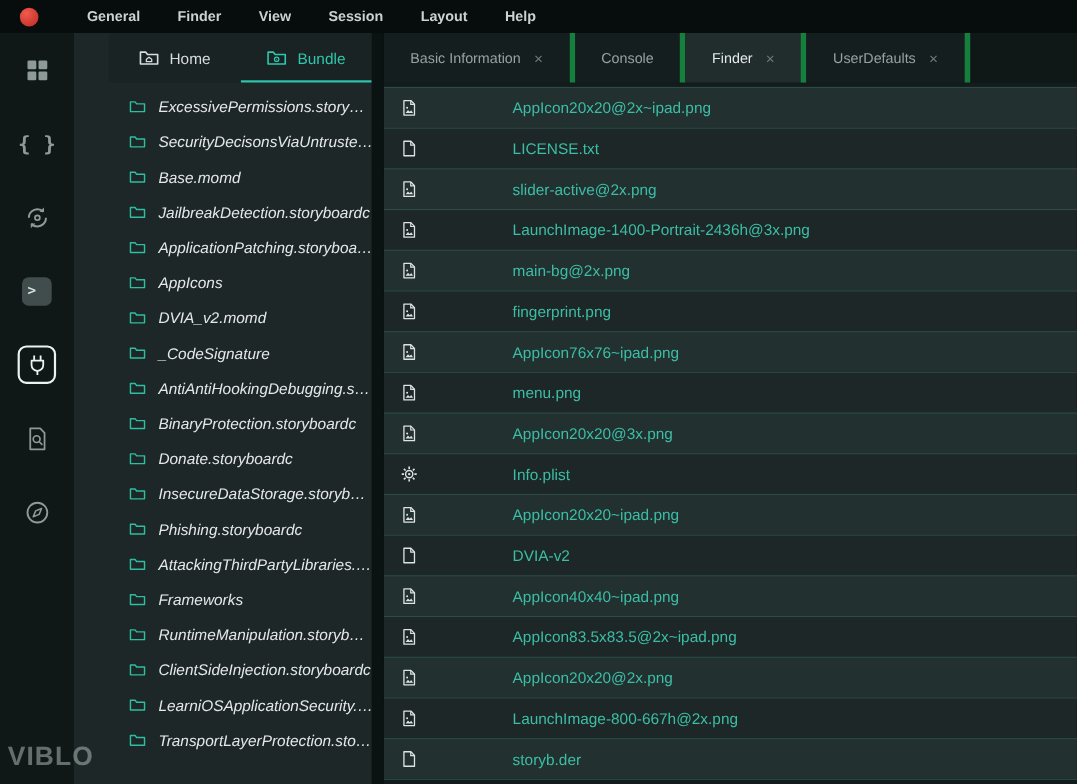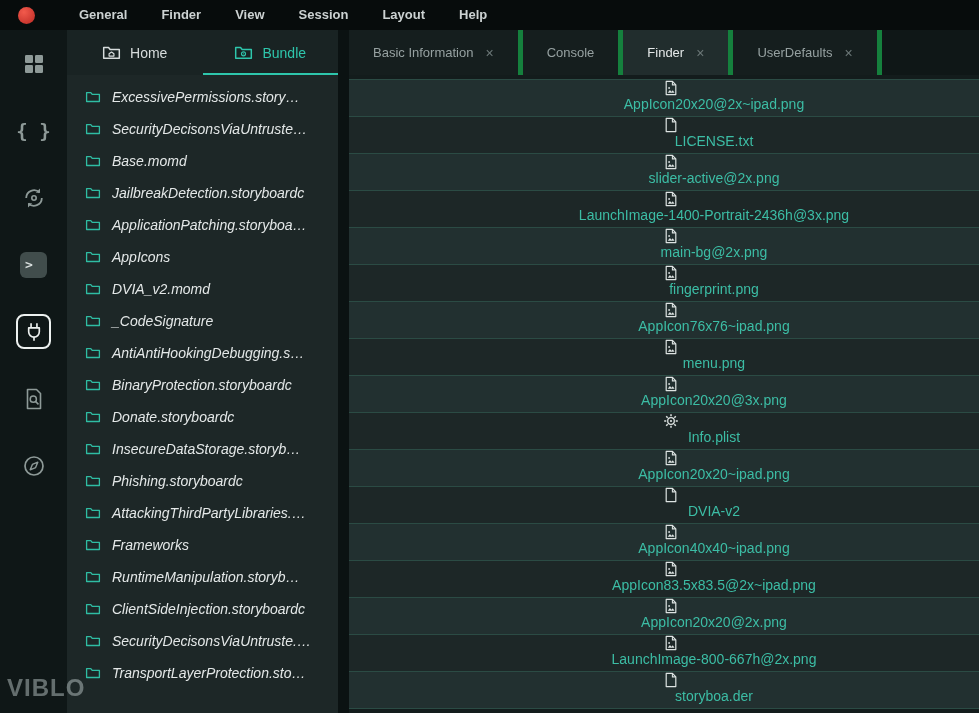--- a/index.html
+++ b/index.html
@@ -23,21 +23,21 @@
   .termbox{width:27px;height:26px;background:#414d4c;border-radius:6px;color:#d9dfde;
     font-family:"DejaVu Sans Mono",monospace;font-size:13px;font-weight:bold;
     display:flex;align-items:center;padding-left:5px;}
   .sel-box{width:35px;height:35px;border:2px solid #edf1f0;border-radius:8px;color:#edf1f0;
     display:flex;align-items:center;justify-content:center;}
 
   .i24{width:24px;height:24px;} .i22{width:22px;height:22px;}
   .i18{width:19px;height:17px;} .i16{width:16px;height:16px;}
 
   
-  .tree{position:absolute;left:67px;top:30px;width:271px;height:683px;background:#1d2727;overflow:hidden;}
+  .tree{position:absolute;left:67px;top:30px;width:271px;height:683px;background:#1d2727;overflow:hidden;padding-left:32px;}
   .tree-header{height:45px;display:flex;position:relative;background:#192323;}
   .tree-tab{width:50%;display:flex;align-items:center;justify-content:center;gap:9px;
     font-size:14px;cursor:pointer;}
   .tree-tab.home{color:#d7dcdc;}
   .tree-tab.bundle{color:#2ec6ac;}
   .tree-accent{position:absolute;right:0;bottom:0;width:50%;height:2px;background:#2ec6ac;}
   .tree-list{padding-top:6px;}
   .titem{height:32px;display:flex;align-items:center;padding-left:18px;gap:11px;
     font-size:14px;color:#e4e8e8;white-space:nowrap;cursor:pointer;font-style:italic;}
   .foldicon{display:flex;color:#2fbda3;flex:0 0 auto;}
@@ -48,21 +48,21 @@
   
   .main{position:absolute;left:349px;top:30px;width:630px;height:683px;background:#131c1c;overflow:hidden;}
   .tabbar{height:45px;background:#0f1717;display:flex;}
   .tab{display:flex;align-items:center;padding:0 24px;gap:12px;font-size:13px;color:#96a1a1;
     background:#151e1e;border-right:5px solid #15803d;cursor:pointer;white-space:nowrap;}
   .tab.active{background:#212d2d;color:#e4e8e8;}
   .tclose{color:#6c7878;font-size:14px;line-height:1;cursor:pointer;}
 
   .filelist{padding-top:4px;}
   .frow{height:37px;display:flex;align-items:center;padding-left:15px;
-    border-top:1px solid #2b4b44;background:#1d2727;cursor:pointer;flex-direction:column;}
+    border-top:1px solid #2b4b44;background:#1d2727;cursor:pointer;}
   .frow.lt{background:#223030;}
   .filelist::after{content:"";display:block;border-top:1px solid #2b4b44;}
   .ficon{width:17px;display:flex;color:#dde3e2;flex:0 0 auto;}
   .fname{margin-left:85px;font-size:14px;color:#3cbda5;white-space:nowrap;}
 
   
   .watermark{position:absolute;left:7px;top:674px;z-index:40;font-size:24px;font-weight:700;
     letter-spacing:1px;color:#b9c4c4;opacity:.5;pointer-events:none;}
 </style>
 </head>
@@ -331,21 +331,21 @@
           </svg>
         </span>
         <span>ClientSideInjection.storyboardc</span>
       </div>
     <div class="titem">
         <span class="foldicon">
           <svg class="i16">
             <use href="#sym-folder"></use>
           </svg>
         </span>
-        <span>SecurityDecisonsViaUntruste.…</span>
+        <span>LearniOSApplicationSecurity.…</span>
       </div>
     <div class="titem">
         <span class="foldicon">
           <svg class="i16">
             <use href="#sym-folder"></use>
           </svg>
         </span>
         <span>TransportLayerProtection.sto…</span>
       </div>
   </div>
@@ -500,18 +500,18 @@
           </svg>
         </span>
         <span class="fname">LaunchImage-800-667h@2x.png</span>
       </div>
     <div class="frow lt">
         <span class="ficon">
           <svg class="i16">
             <use href="#sym-file-plain"></use>
           </svg>
         </span>
-        <span class="fname">storyboa.der</span>
+        <span class="fname">storyb.der</span>
       </div>
   </div>
 </div>
 
 <div class="watermark">VIBLO</div>
 
 </body></html>

